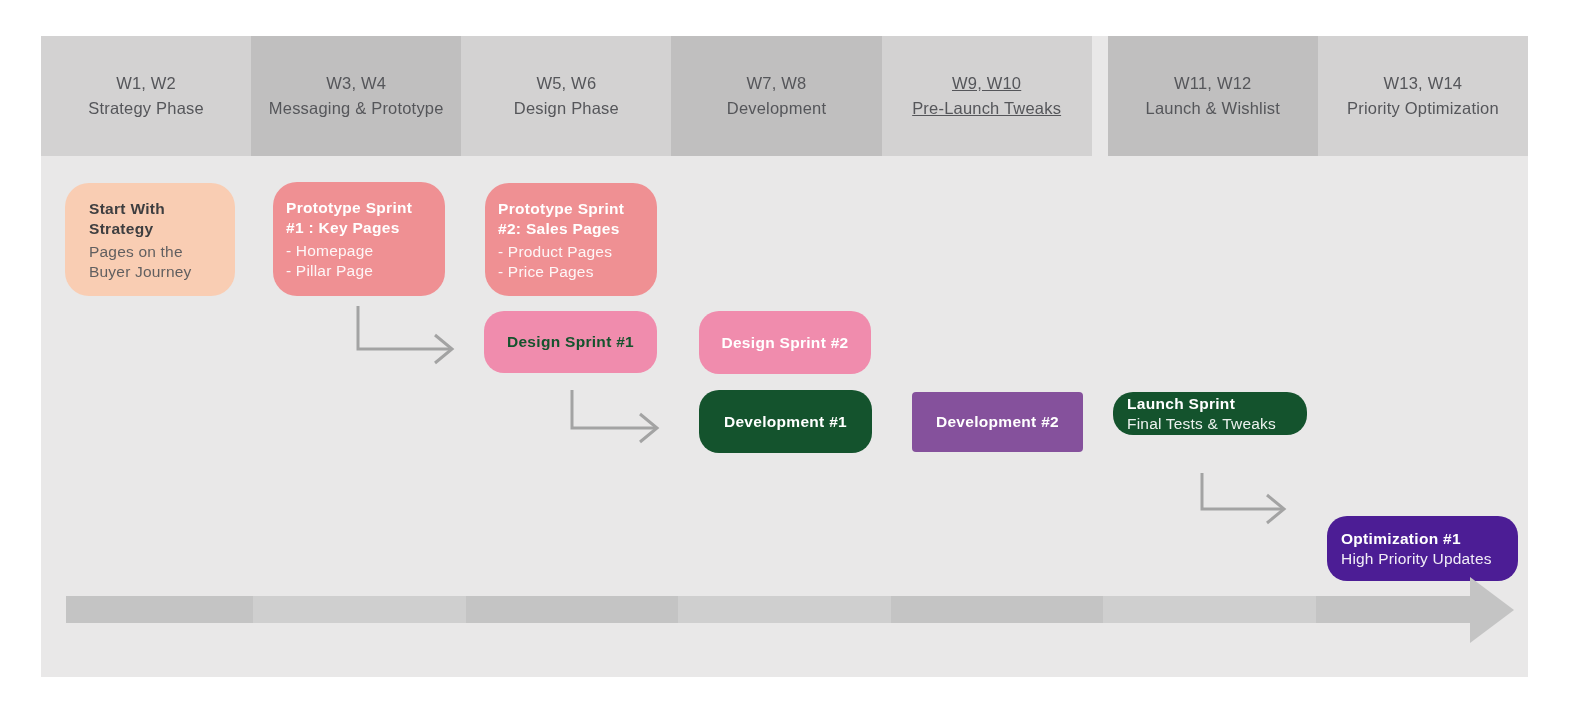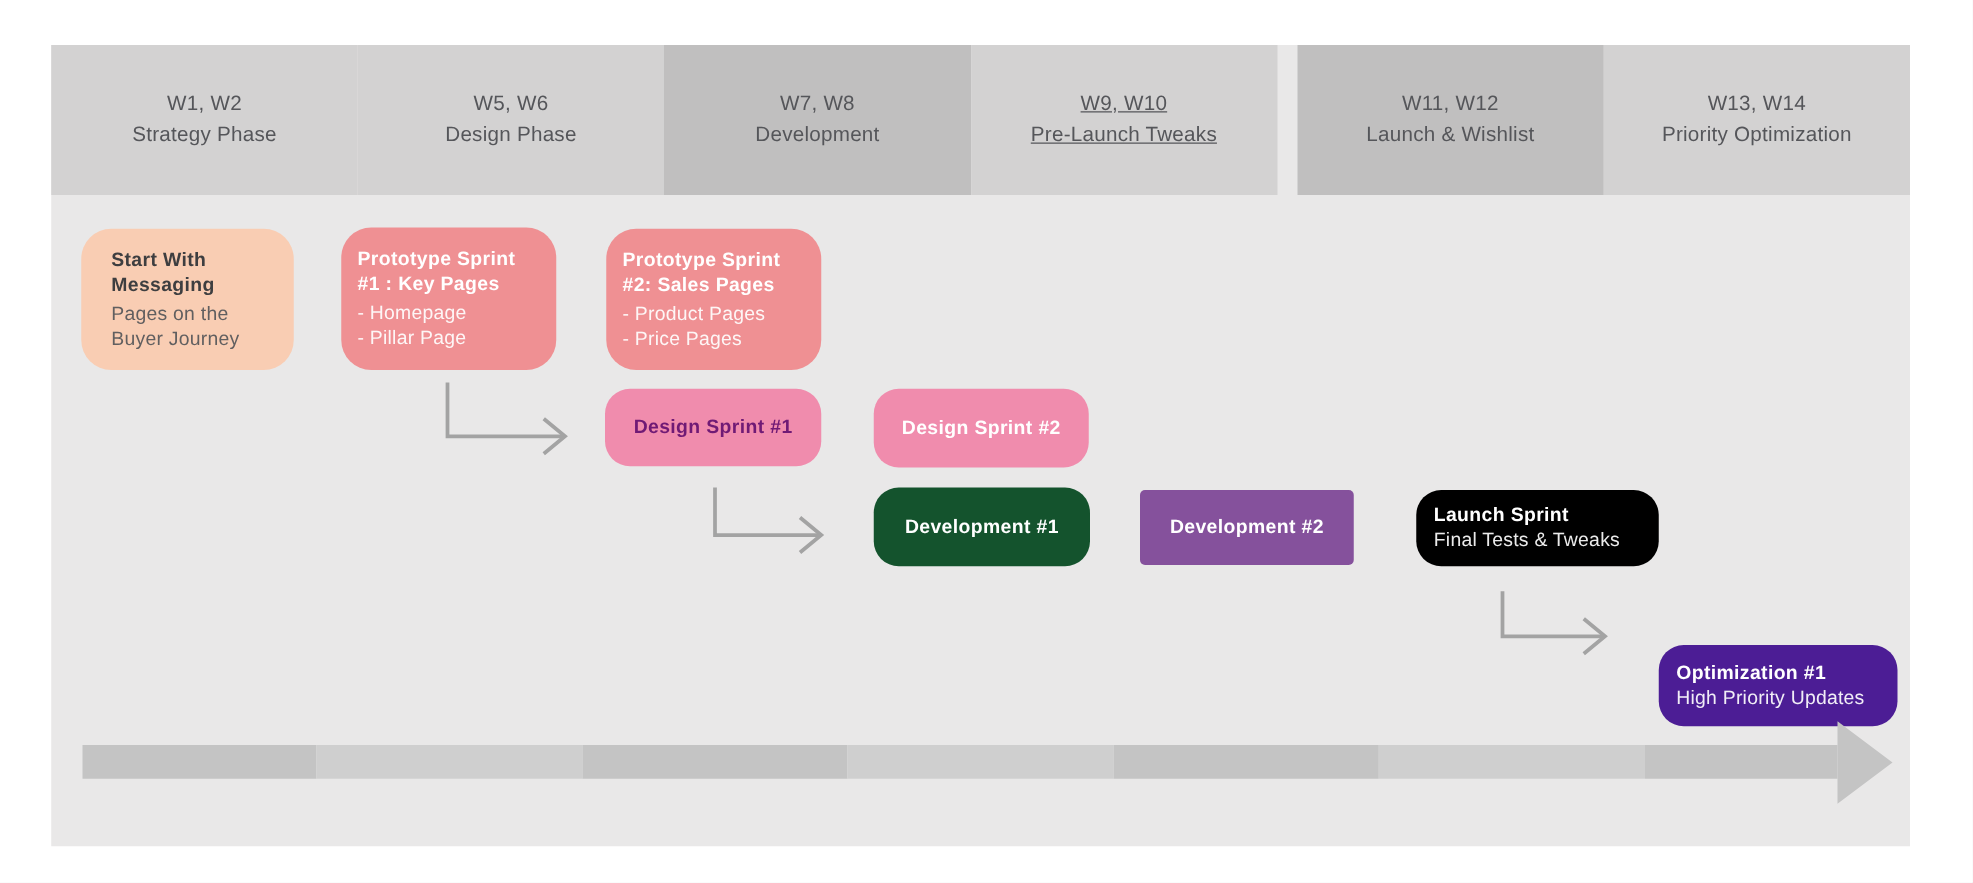--- a/index.html
+++ b/index.html
@@ -59,20 +59,24 @@
 </head>
 <body>
 
 <div class="page" style="background: rgb(255, 255, 255);">
   <div class="canvas" style="background: rgb(233, 232, 232);">
     <div class="header-row" id="headerRow">
         <div class="header-cell" style="background: rgb(211, 210, 210); color: rgb(85, 86, 90);">
           <div>W1, W2</div>
           <div>Strategy Phase</div>
         </div>
+        <div class="header-cell" style="background: rgb(192, 191, 191); color: rgb(85, 86, 90);">
+          <div>W3, W4</div>
+          <div>Messaging &amp; Prototype</div>
+        </div>
         <div class="header-cell" style="background: rgb(211, 210, 210); color: rgb(85, 86, 90);">
           <div>W5, W6</div>
           <div>Design Phase</div>
         </div>
         <div class="header-cell" style="background: rgb(192, 191, 191); color: rgb(85, 86, 90);">
           <div>W7, W8</div>
           <div>Development</div>
         </div>
         <div class="header-cell" style="background: rgb(211, 210, 210); color: rgb(85, 86, 90); text-decoration: underline;">
           <div>W9, W10</div>
@@ -84,21 +88,21 @@
         </div>
         <div class="header-cell" style="background: rgb(211, 210, 210); color: rgb(85, 86, 90);">
           <div>W13, W14</div>
           <div>Priority Optimization</div>
         </div>
       </div>
     <div class="cards-layer" id="cardsLayer">
         <div class="card align-left valign-top" style="left: 24px; top: 147px; width: 170px; height: 113px; background: rgb(249, 205, 179); border-radius: 24px; padding-left: 24px;">
           <div class="card-title" style="color: rgb(62, 62, 64);">
             <div>Start With</div>
-            <div>Messaging</div>
+            <div>Strategy</div>
           </div>
           <div class="card-body" style="color: rgb(85, 86, 89);">
             <div>Pages on the</div>
             <div>Buyer Journey</div>
           </div>
         </div>
         <div class="card align-left valign-top" style="left: 232px; top: 146px; width: 172px; height: 114px; background: rgb(239, 144, 147); border-radius: 24px;">
           <div class="card-title" style="color: rgb(255, 255, 255);">
             <div>Prototype Sprint</div>
             <div>#1 : Key Pages</div>
@@ -112,40 +116,40 @@
           <div class="card-title" style="color: rgb(255, 255, 255);">
             <div>Prototype Sprint</div>
             <div>#2: Sales Pages</div>
           </div>
           <div class="card-body" style="color: rgb(255, 255, 255);">
             <div>- Product Pages</div>
             <div>- Price Pages</div>
           </div>
         </div>
         <div class="card align-center valign-center" style="left: 443px; top: 275px; width: 173px; height: 62px; background: rgb(240, 140, 173); border-radius: 20px;">
-          <div class="card-title" style="color: #701a75;">
+          <div class="card-title" style="color: #14532d;">
             <div>Design Sprint #1</div>
           </div>
         </div>
         <div class="card align-center valign-center" style="left: 658px; top: 275px; width: 172px; height: 63px; background: rgb(240, 140, 173); border-radius: 20px;">
           <div class="card-title" style="color: rgb(255, 255, 255);">
             <div>Design Sprint #2</div>
           </div>
         </div>
         <div class="card align-center valign-center" style="left: 658px; top: 354px; width: 173px; height: 63px; background: #14532d; border-radius: 20px;">
           <div class="card-title" style="color: rgb(255, 255, 255);">
             <div>Development #1</div>
           </div>
         </div>
         <div class="card align-center valign-center" style="left: 871px; top: 356px; width: 171px; height: 60px; background: rgb(133, 81, 156); border-radius: 4px;">
           <div class="card-title" style="color: rgb(255, 255, 255);">
             <div>Development #2</div>
           </div>
         </div>
-        <div class="card align-left valign-center" style="left: 1072px; top: 356px; width: 194px; height: 61px; background: #000000; border-radius: 20px; margin-left: 20px;">
+        <div class="card align-left valign-center" style="left: 1072px; top: 356px; width: 194px; height: 43px; background: #14532d; border-radius: 20px;">
           <div class="card-title" style="color: rgb(255, 255, 255);">
             <div>Launch Sprint</div>
           </div>
           <div class="card-body" style="color: rgb(255, 255, 255);">
             <div>Final Tests &amp; Tweaks</div>
           </div>
         </div>
         <div class="card align-left valign-center" style="left: 1286px; top: 436px; width: 191px; height: 65px; background: #4c1d95; border-radius: 20px; margin-top: 44px;">
           <div class="card-title" style="color: rgb(255, 255, 255);">
             <div>Optimization #1</div>

